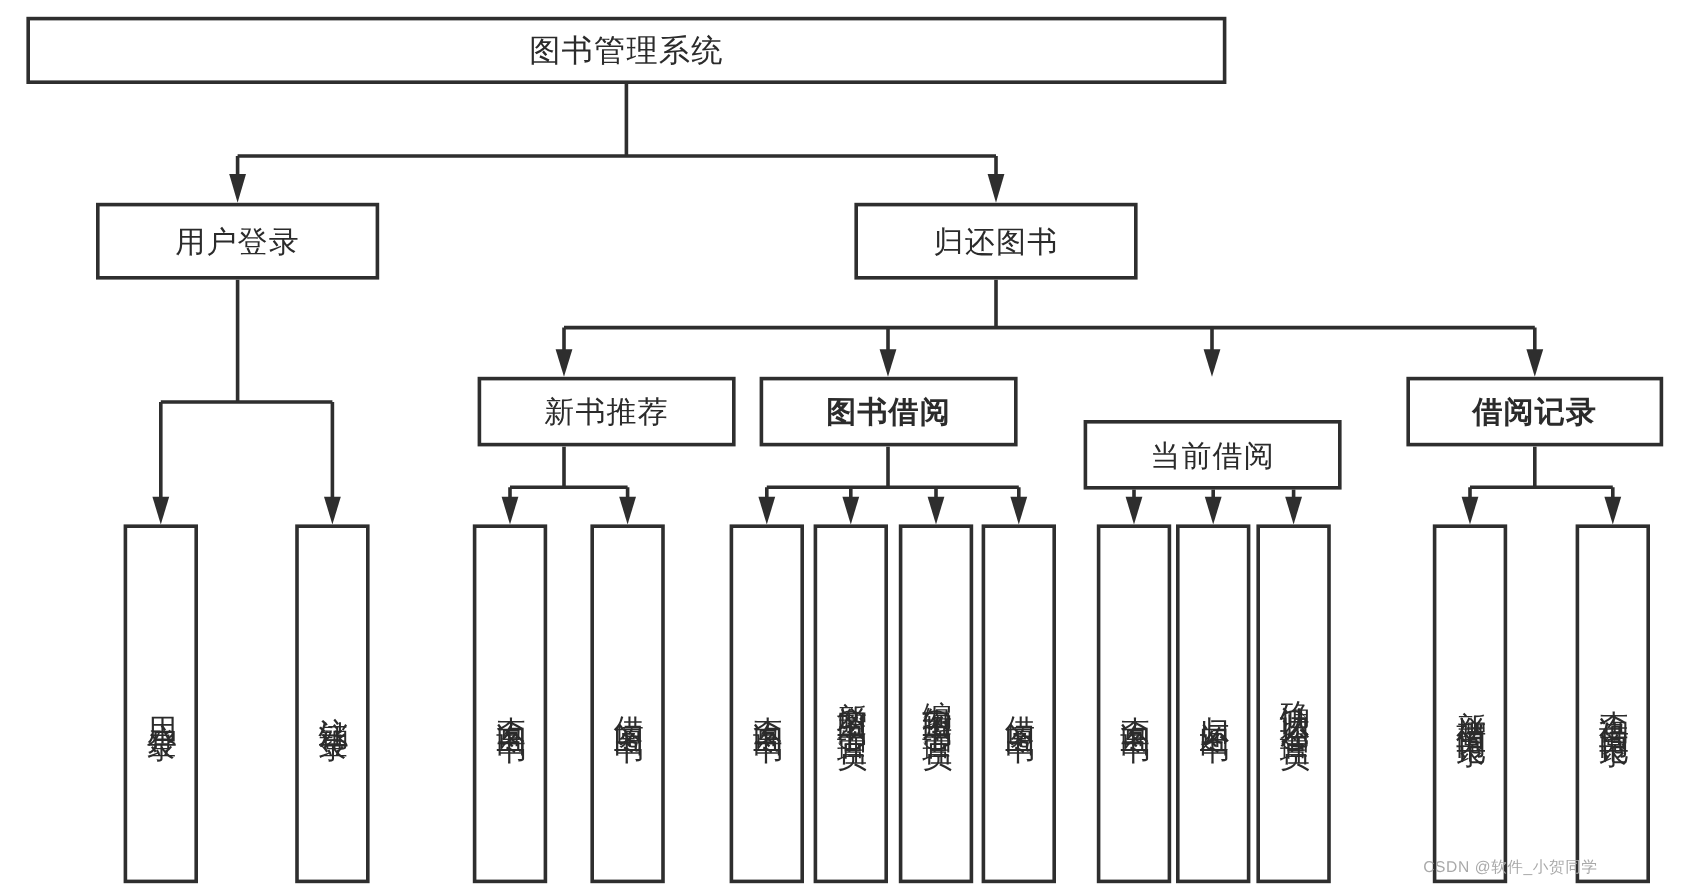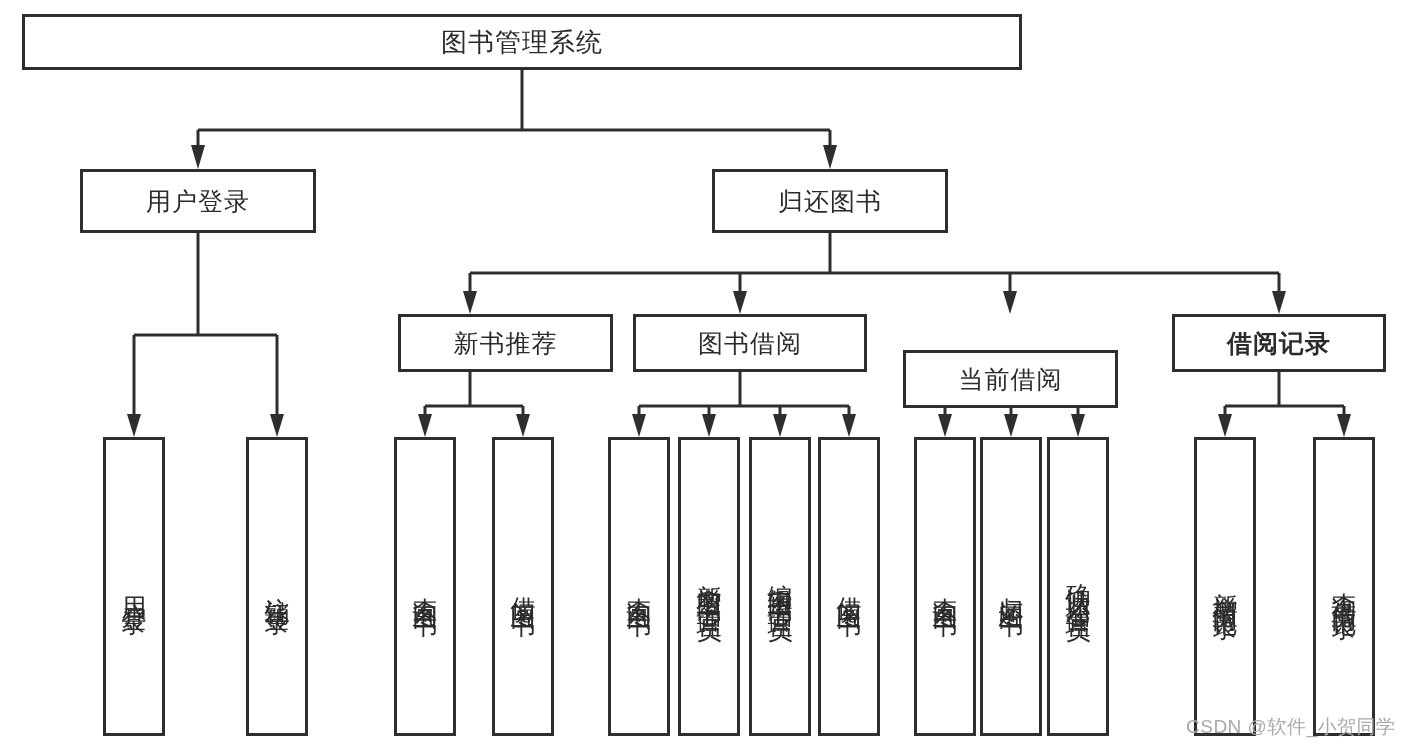--- a/index.html
+++ b/index.html
@@ -25,21 +25,21 @@
   .v-node{
     writing-mode:vertical-rl;
     font-size:25px;
     letter-spacing:5px;
     line-height:1;
   }
   .watermark{
     position:absolute;
     z-index:5;
     left:1186px;top:714px;
-    font-size:19px;
+    font-size:13px;
     color:#a9a9a9;
     letter-spacing:0.5px;
     white-space:nowrap;
   }
 </style>
 </head>
 <body>
 
 <svg id="wires" width="1405" height="747" viewBox="0 0 1405 747">
   <g stroke="#2e2e2e" stroke-width="3" fill="none">
@@ -83,21 +83,21 @@
     <polygon points="1337,414 1351,414 1344,437"></polygon>
   </g>
 </svg>
 
 <div class="node h-node root-node" style="left:22px;top:14px;width:1000px;height:56px;">图书管理系统</div>
 
 <div class="node h-node" style="left:80px;top:169px;width:236px;height:64px;">用户登录</div>
 <div class="node h-node" style="left:712px;top:169px;width:236px;height:64px;">归还图书</div>
 
 <div class="node h-node" style="left:363px;top:314px;width:215px;height:58px;margin-left:35px;">新书推荐</div>
-<div class="node h-node" style="left:633px;top:314px;width:234px;height:58px;">图书借阅</div>
+<div class="node h-node" style="left:633px;top:314px;width:215px;height:58px;font-weight:bold;">图书借阅</div>
 <div class="node h-node" style="left:903px;top:314px;width:215px;height:58px;margin-top:36px;">当前借阅</div>
 <div class="node h-node" style="left:1172px;top:314px;width:214px;height:58px;font-weight:bold;">借阅记录</div>
 
 <div class="node v-node" style="left:103px;top:437px;width:62px;height:299px;">用户登录</div>
 <div class="node v-node" style="left:246px;top:437px;width:62px;height:299px;">注销登录</div>
 
 <div class="node v-node" style="left:394px;top:437px;width:62px;height:299px;">查询图书</div>
 <div class="node v-node" style="left:492px;top:437px;width:62px;height:299px;">借阅图书</div>
 
 <div class="node v-node" style="left:608px;top:437px;width:62px;height:299px;">查询图书</div>

